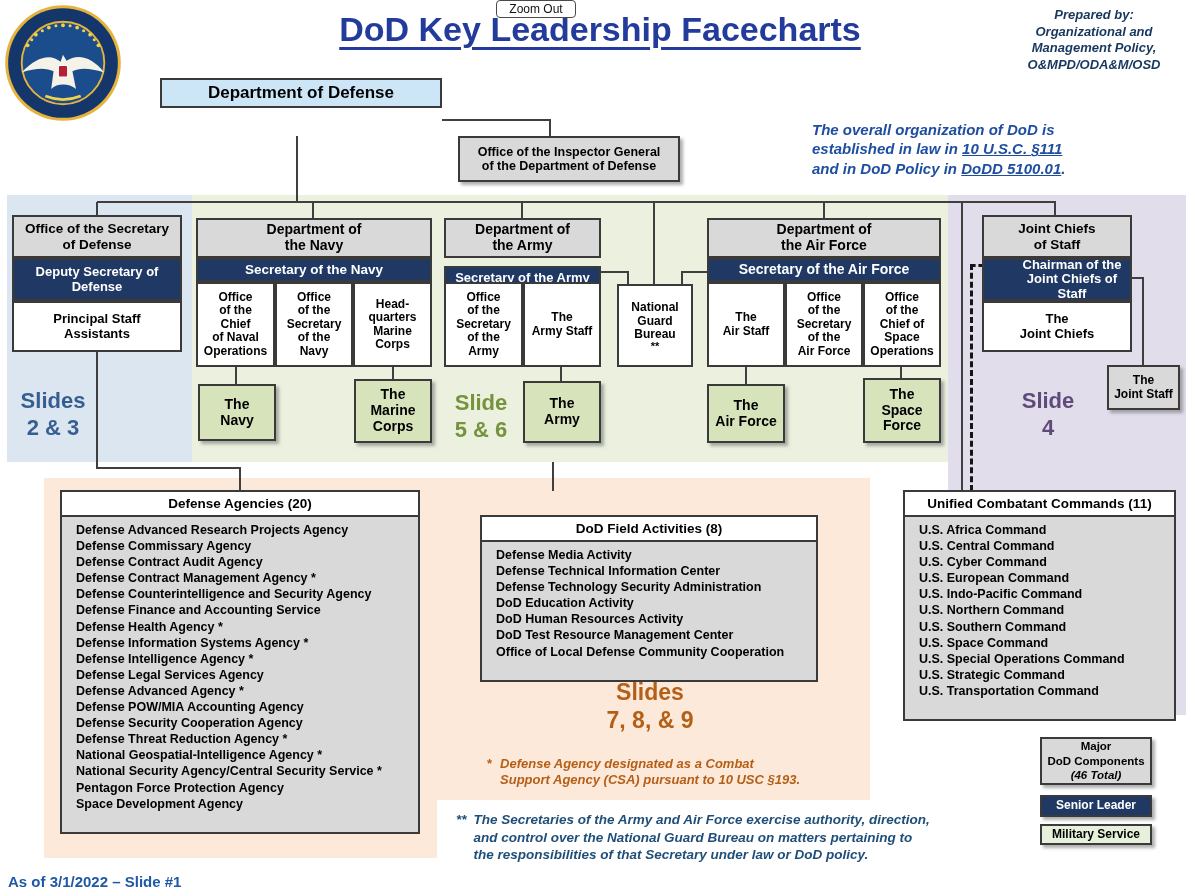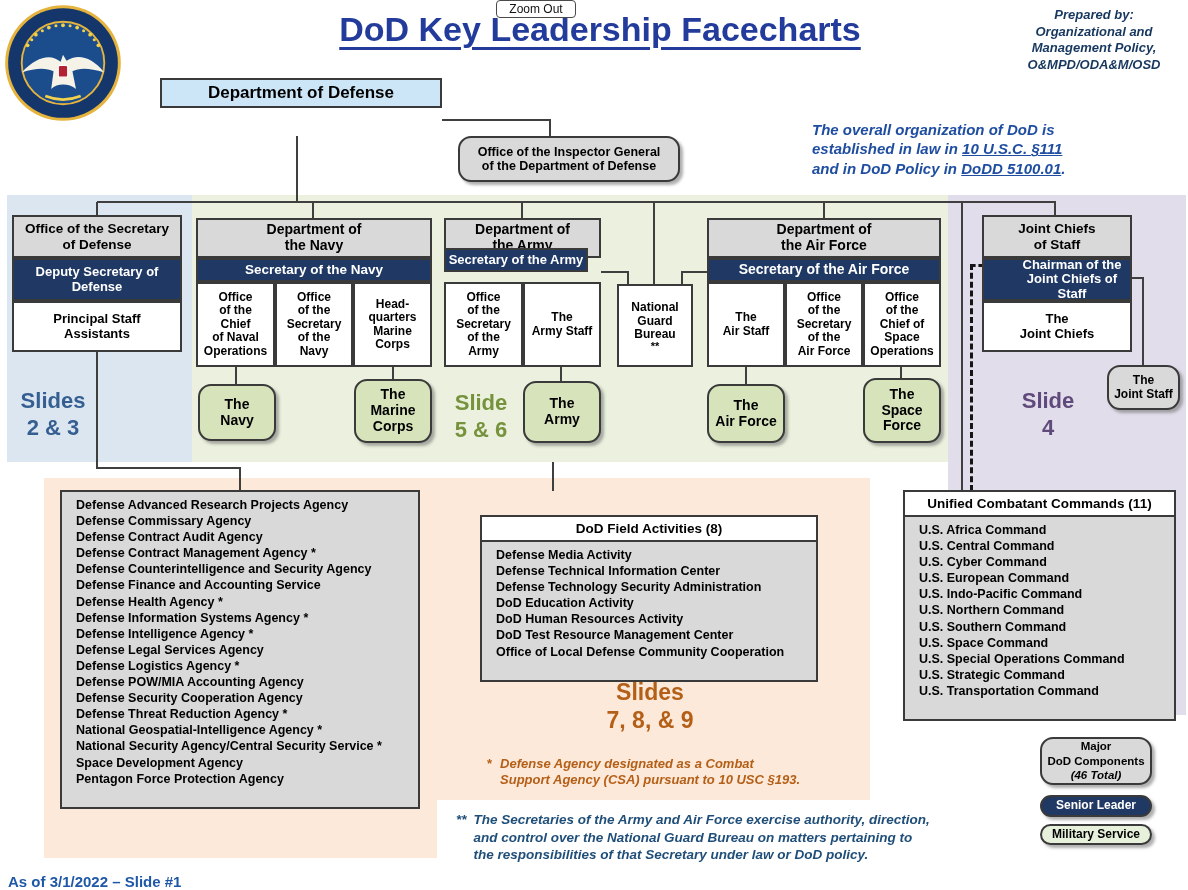--- a/index.html
+++ b/index.html
@@ -9,21 +9,21 @@
   .t{white-space:pre-line;}
   .panel{position:absolute;box-sizing:border-box;}
   .box{position:absolute;box-sizing:border-box;border:2px solid #3a3a3a;display:flex;
        align-items:center;justify-content:center;text-align:center;font-weight:bold;
        color:#000;line-height:1.12;white-space:pre-line;}
   .gray{background:#D9D9D9;}
   .navy{background:#1F3864;color:#fff;}
   .whitebg{background:#fff;}
   .greenbg{background:#D7E3BB;}
   .lightblue{background:#CDE6F7;}
-  .shadow{box-shadow:3px 3px 3px rgba(110,110,110,.55);border-radius:13px;}
+  .shadow{box-shadow:3px 3px 3px rgba(110,110,110,.55);}
   .cline{position:absolute;background:#3f3f3f;z-index:1;}
   .dashv{position:absolute;border-left:3px dashed #151515;z-index:1;}
   .dashh{position:absolute;border-top:3px dashed #151515;z-index:1;}
   .slides-label{position:absolute;font-weight:bold;text-align:center;line-height:1.22;
                 white-space:pre-line;z-index:2;}
   .list-box{position:absolute;border:2px solid #3a3a3a;box-sizing:border-box;z-index:2;background:#D9D9D9;}
   .list-head{background:#fff;border-bottom:2px solid #3a3a3a;font-weight:bold;font-size:13.5px;
              text-align:center;height:23px;display:flex;align-items:center;justify-content:center;}
   .list-body{padding:5px 4px 20px 14px;}
   .list-item{font-weight:bold;font-size:12.5px;line-height:16.1px;color:#000;}
@@ -119,21 +119,21 @@
 Marine
 Corps</div>
   <div class="box greenbg shadow z2" style="left:198px;top:384px;width:78px;height:57px;font-size:14px;">The
 Navy</div>
   <div class="box greenbg shadow z2" style="left:354px;top:379px;width:78px;height:64px;font-size:14px;">The
 Marine
 Corps</div>
 
   <div class="box gray z2" style="left:444px;top:218px;width:157px;height:40px;font-size:14px;">Department of
 the Army</div>
-  <div class="box navy z2" style="left:444px;top:248px;width:144px;height:24px;font-size:13px;">Secretary of the Army</div>
+  <div class="box navy z2" style="left:444px;top:266px;width:157px;height:24px;font-size:13px;">Secretary of the Army</div>
   <div class="box whitebg z2" style="left:444px;top:282px;width:79px;height:85px;font-size:12px;">Office
 of the
 Secretary
 of the
 Army</div>
   <div class="box whitebg z2" style="left:523px;top:282px;width:78px;height:85px;font-size:12px;">The
 Army Staff</div>
   <div class="box greenbg shadow z2" style="left:523px;top:381px;width:78px;height:62px;font-size:14px;">The
 Army</div>
   <div class="slides-label" style="left:445px;top:390px;width:72px;font-size:22px;color:#76923C;">Slide
@@ -172,39 +172,40 @@
   <div class="box navy z2" style="left:982px;top:258px;width:150px;height:43px;font-size:13px;padding-left:30px;">Chairman of the
 Joint Chiefs of Staff</div>
   <div class="box whitebg z2" style="left:982px;top:301px;width:150px;height:51px;font-size:13px;">The
 Joint Chiefs</div>
   <div class="box gray shadow z2" style="left:1107px;top:365px;width:73px;height:45px;font-size:12px;">The
 Joint Staff</div>
   <div class="slides-label" style="left:1018px;top:388px;width:60px;font-size:22px;color:#604A7B;">Slide
 4</div>
 
   <div class="list-box" style="left:60px;top:490px;width:360px;">
+    <div class="list-head">Defense Agencies (20)</div>
     <div class="list-body">
         <div class="list-item">Defense Advanced Research Projects Agency</div>
         <div class="list-item">Defense Commissary Agency</div>
         <div class="list-item">Defense Contract Audit Agency</div>
         <div class="list-item">Defense Contract Management Agency *</div>
         <div class="list-item">Defense Counterintelligence and Security Agency</div>
         <div class="list-item">Defense Finance and Accounting Service</div>
         <div class="list-item">Defense Health Agency *</div>
         <div class="list-item">Defense Information Systems Agency *</div>
         <div class="list-item">Defense Intelligence Agency *</div>
         <div class="list-item">Defense Legal Services Agency</div>
-        <div class="list-item">Defense Logistics Agency *</div>
+        <div class="list-item">Defense Advanced Agency *</div>
         <div class="list-item">Defense POW/MIA Accounting Agency</div>
         <div class="list-item">Defense Security Cooperation Agency</div>
         <div class="list-item">Defense Threat Reduction Agency *</div>
         <div class="list-item">National Geospatial-Intelligence Agency *</div>
         <div class="list-item">National Security Agency/Central Security Service *</div>
+        <div class="list-item">Pentagon Force Protection Agency</div>
         <div class="list-item">Space Development Agency</div>
-        <div class="list-item">Pentagon Force Protection Agency</div>
       </div>
   </div>
 
   <div class="list-box" style="left:480px;top:515px;width:338px;">
     <div class="list-head">DoD Field Activities (8)</div>
     <div class="list-body">
         <div class="list-item">Defense Media Activity</div>
         <div class="list-item">Defense Technical Information Center</div>
         <div class="list-item">Defense Technology Security Administration</div>
         <div class="list-item">DoD Education Activity</div>

